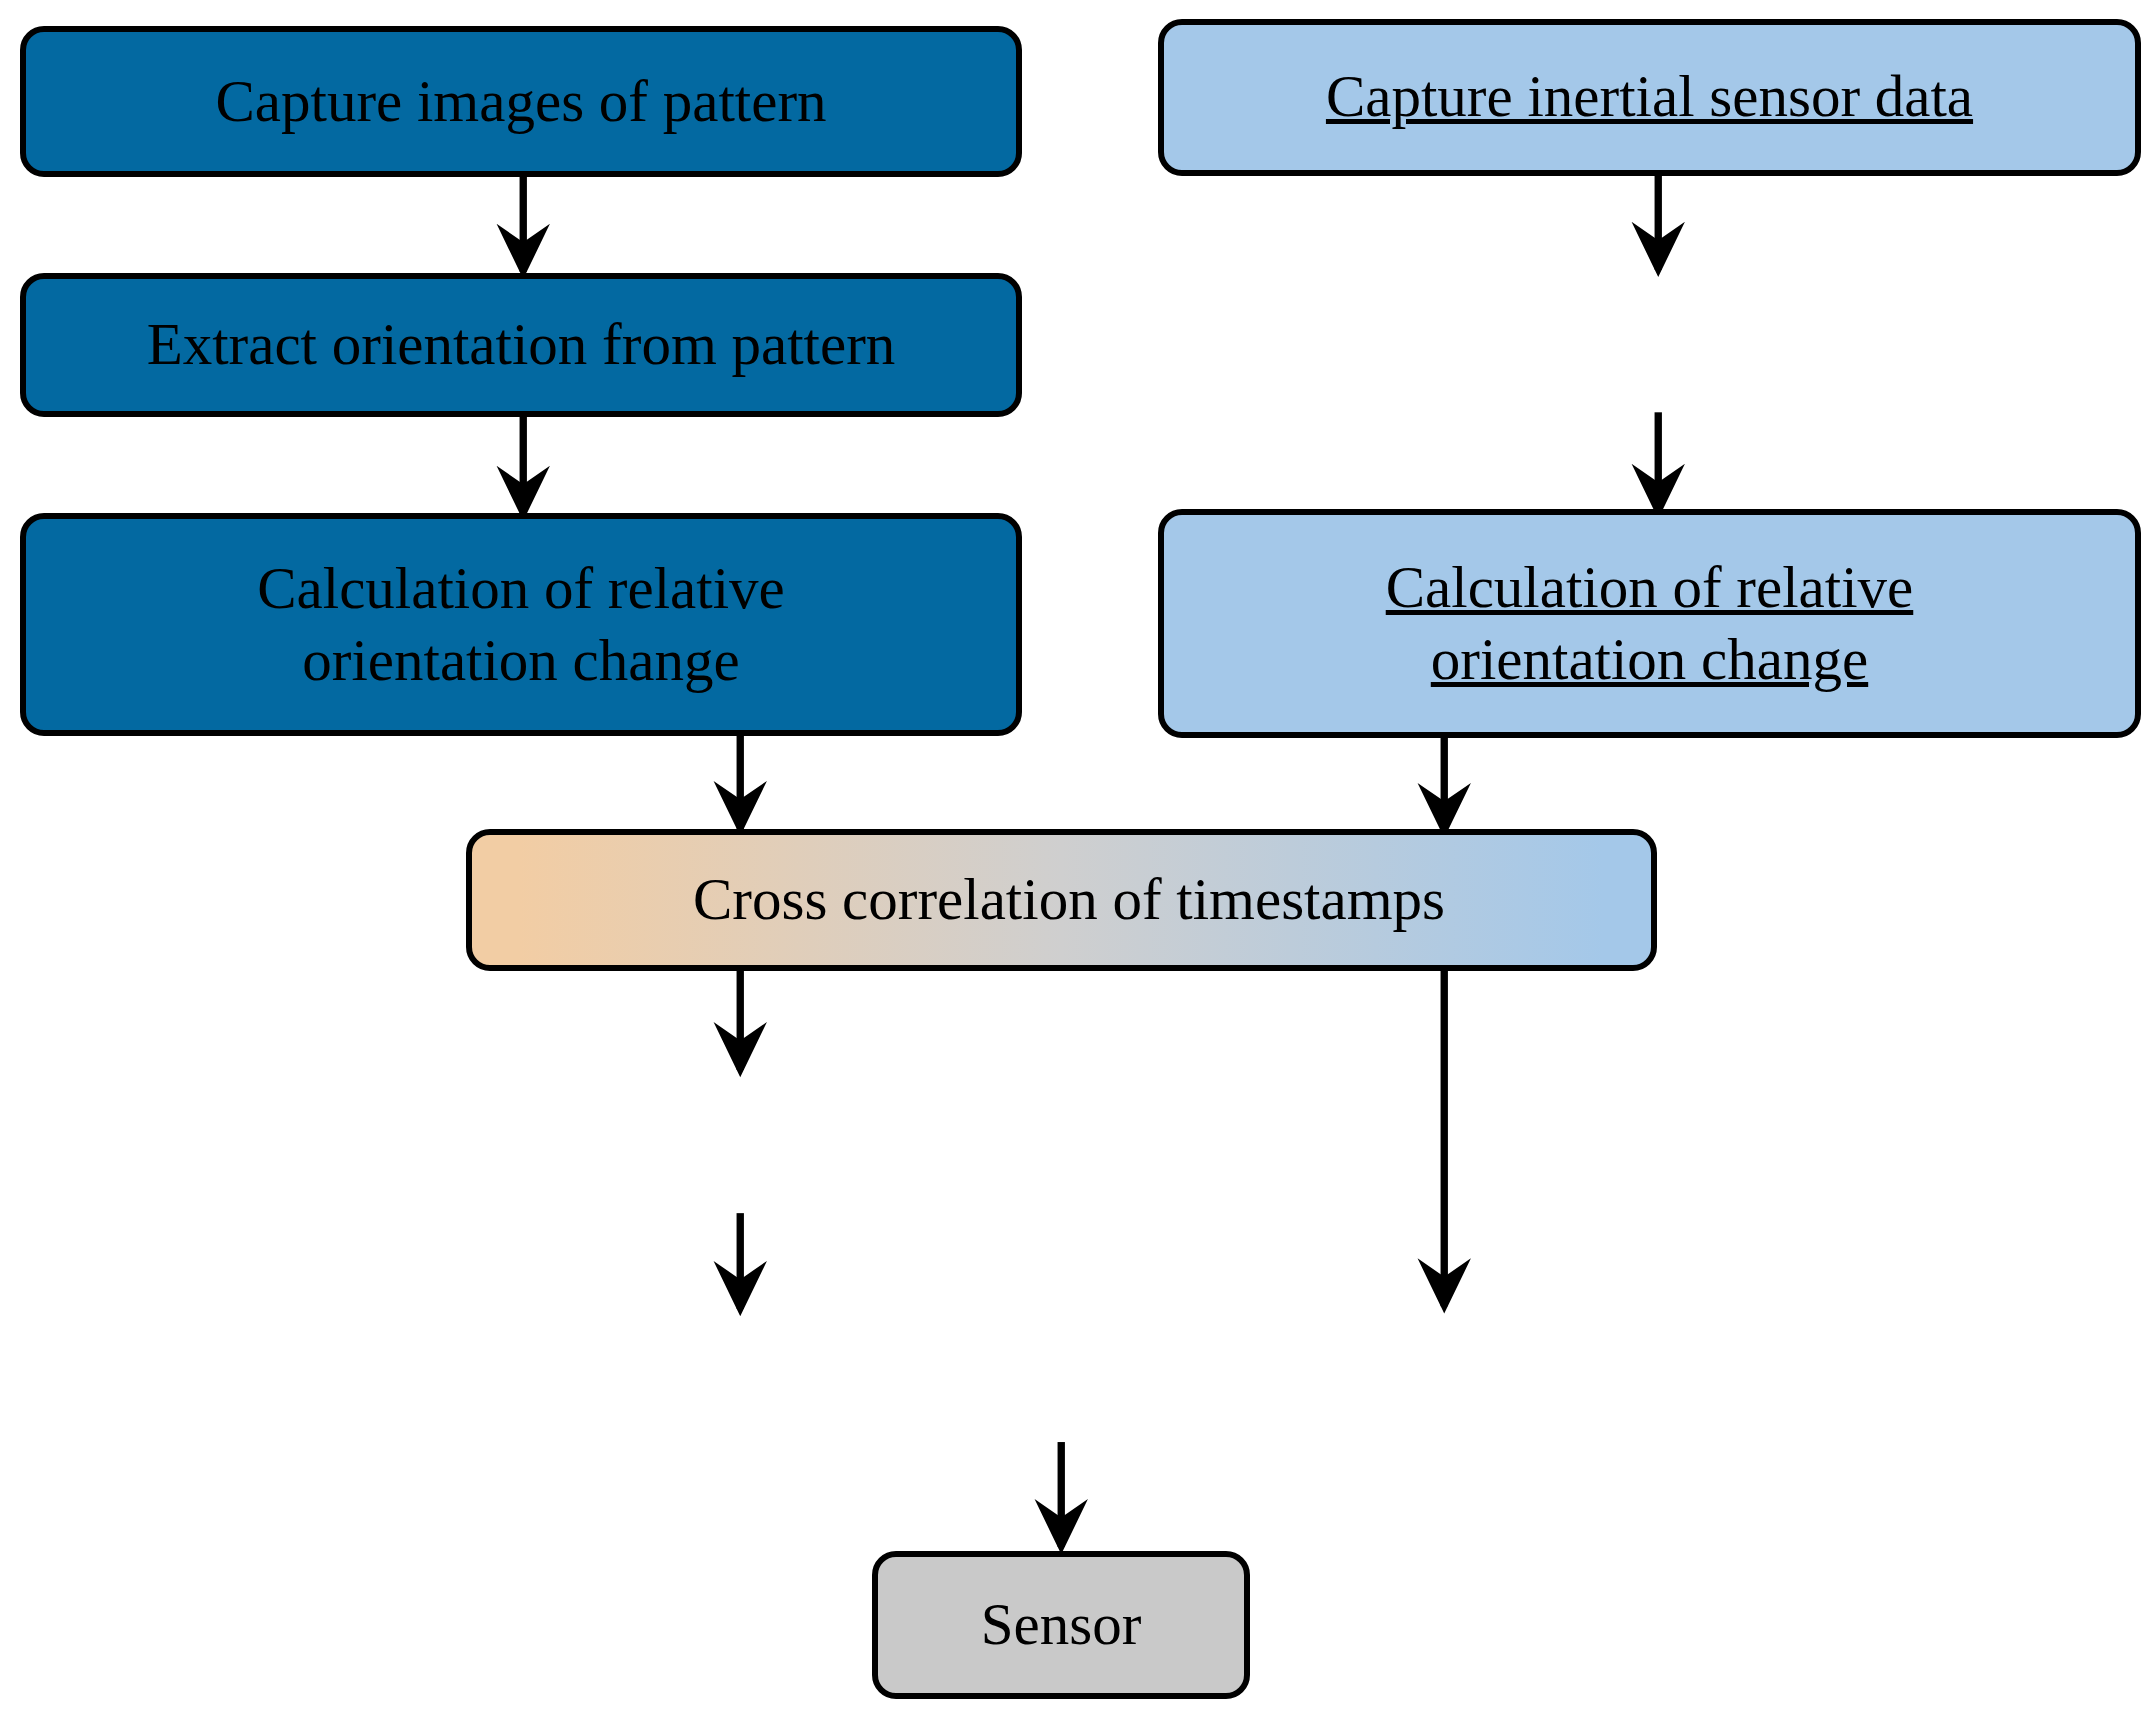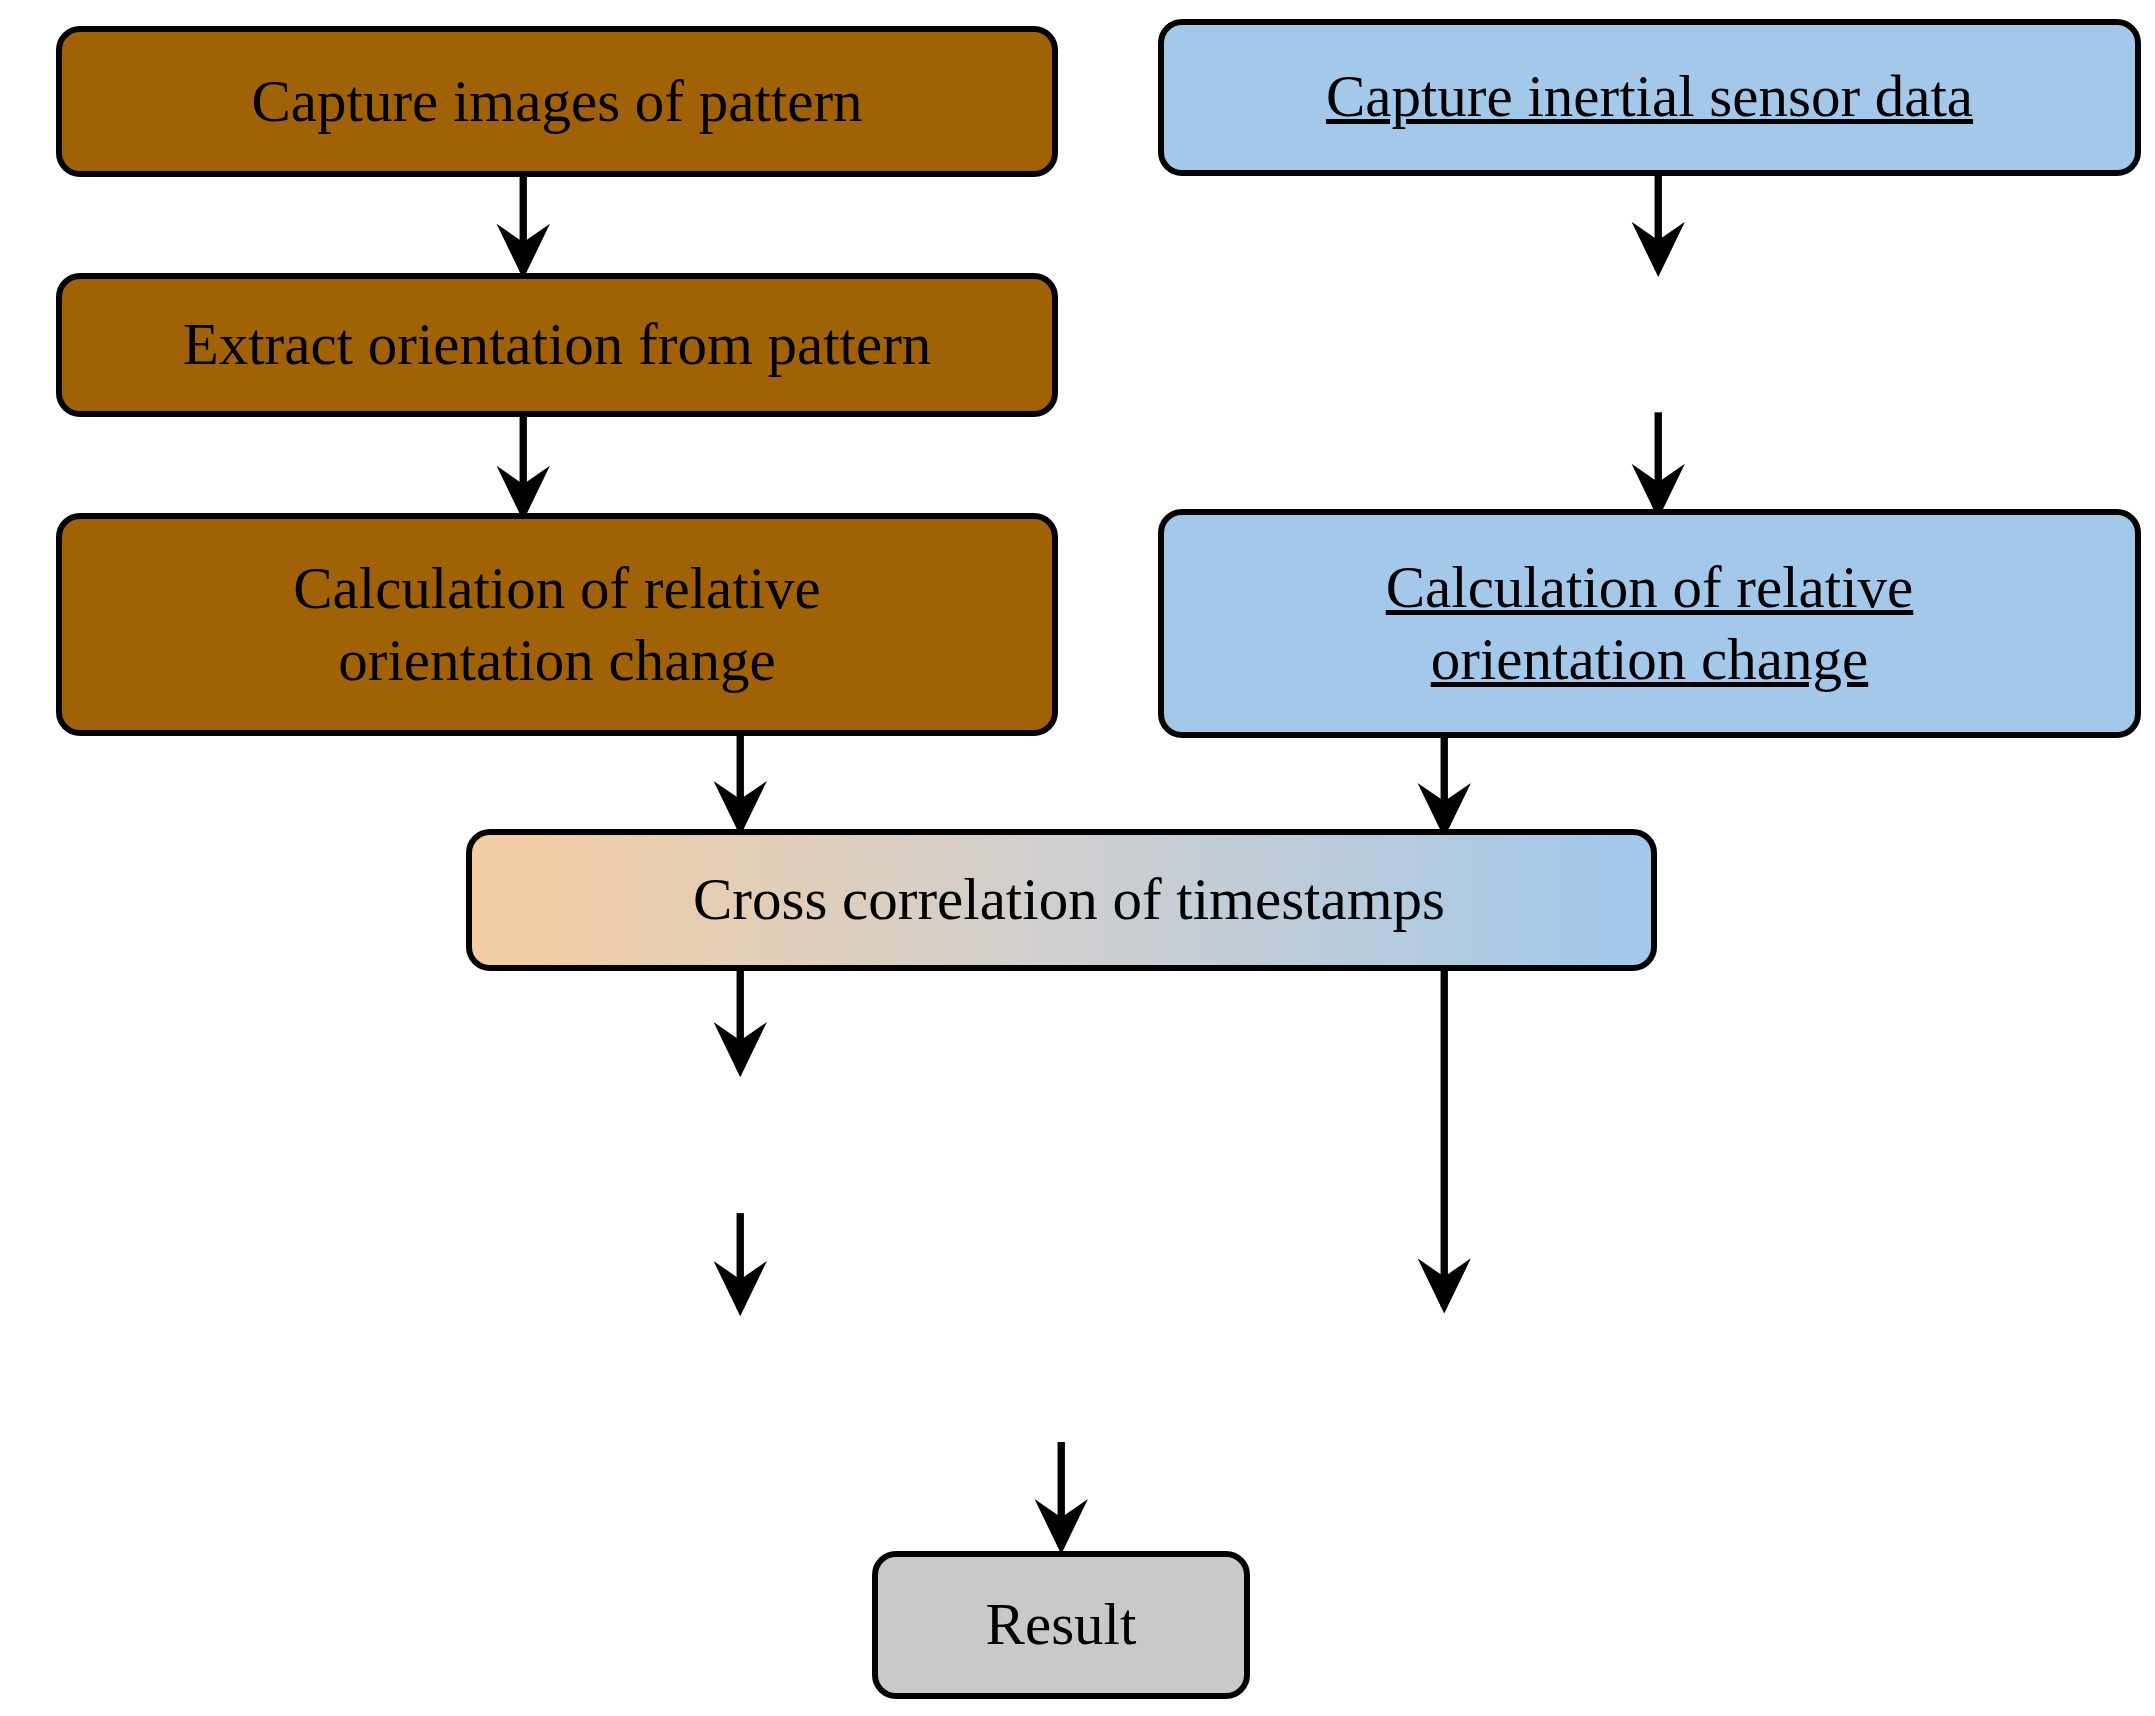--- a/index.html
+++ b/index.html
@@ -26,21 +26,21 @@
     align-items: center;
     justify-content: center;
     text-align: center;
     color: #000000;
     line-height: 1.22;
     font-size: 59px;
     letter-spacing: 0px;
     white-space: pre-line;
     padding: 0 13px;
   }
-  .fill-orange { background: #a16207; margin-left: 36px; }
+  .fill-orange { background: #0369a1; }
   .fill-blue   { background: #a4c8e9; text-decoration: underline; }
   .fill-gray   { background: #c9c9c9; }
   .fill-grad   { background: linear-gradient(to right, #f2cda4 0%, #f2cda4 4%, #cfcfcf 50%, #a4c8e9 96%, #a4c8e9 100%); }
 
   .edge {
     position: absolute;
     overflow: visible;
   }
   .edge svg { display: block; overflow: visible; }
 
@@ -141,16 +141,16 @@
   <div class="node fill-blue" id="n-capture-inertial">Capture inertial sensor data</div>
 
 
   <div class="node fill-blue" id="n-calc-rel-right">Calculation of relative
 orientation change</div>
 
   <div class="node fill-grad" id="n-cross-correlation">Cross correlation of timestamps</div>
 
 
 
-  <div class="node fill-gray" id="n-result">Result</div>
+  <div class="node fill-gray" id="n-result">Sensor</div>
 
 </div>
 
 
 </body></html>

